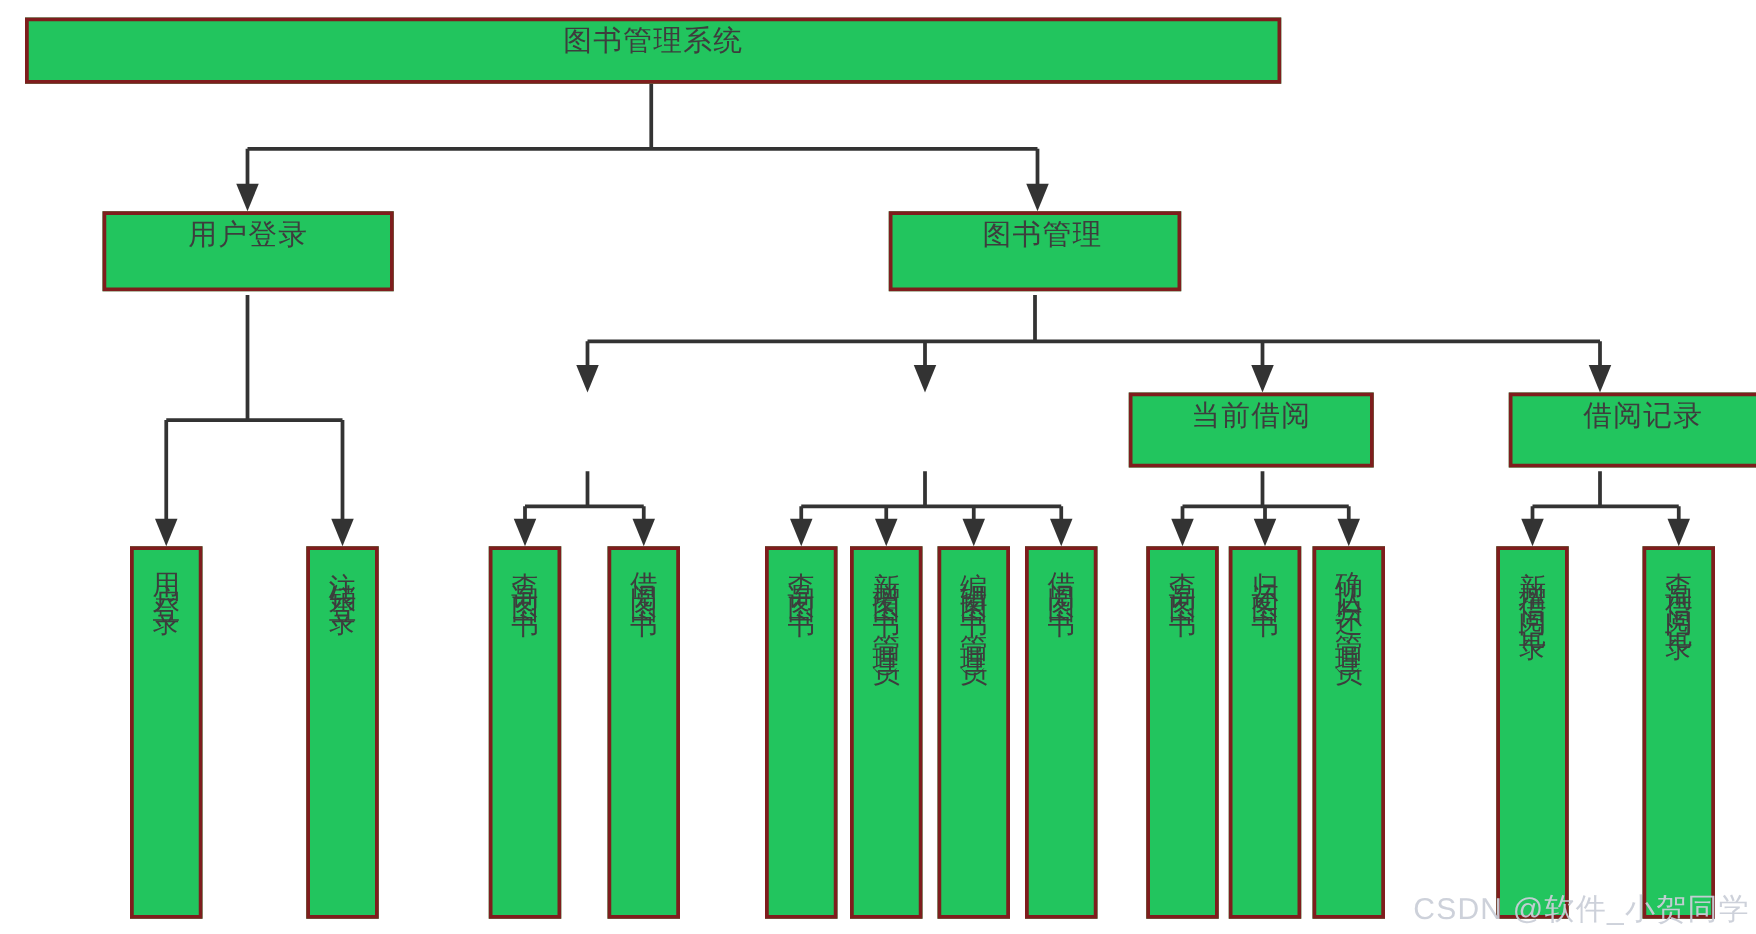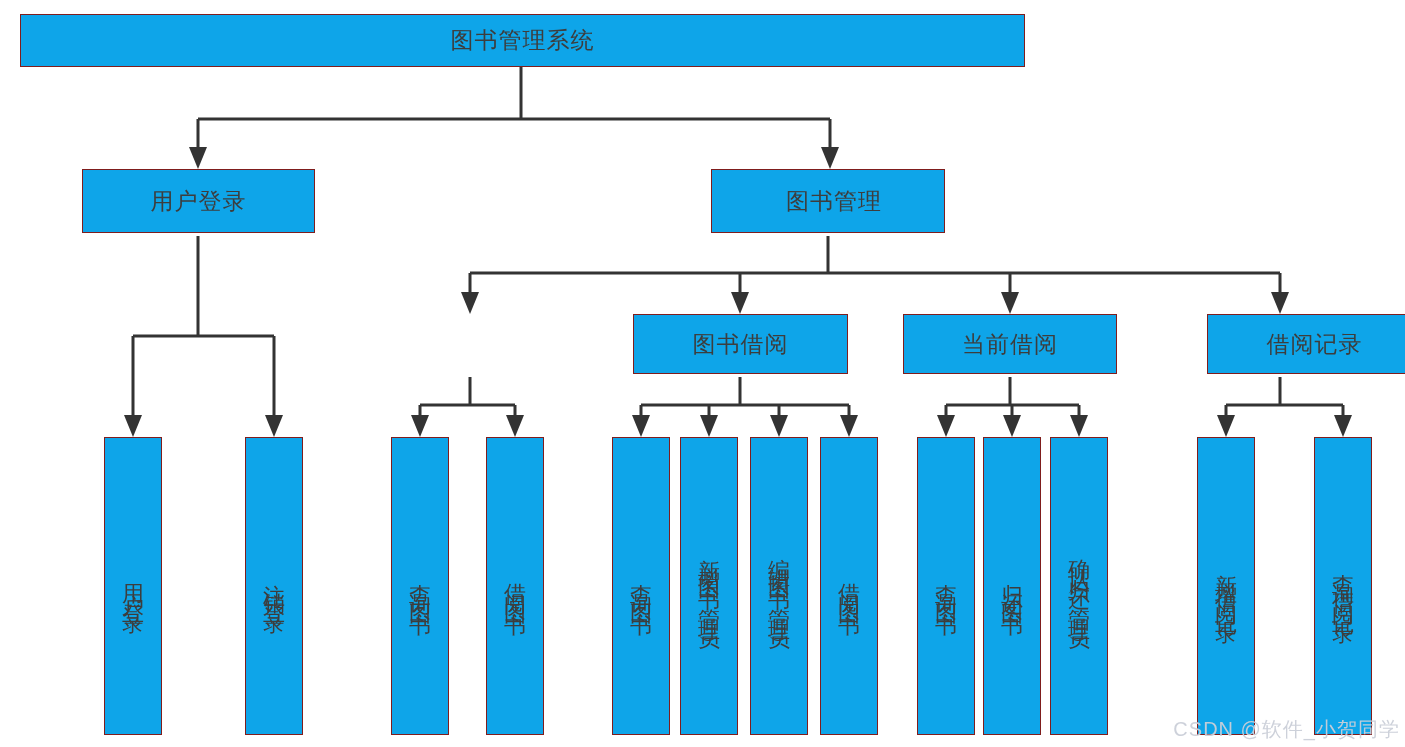--- a/index.html
+++ b/index.html
@@ -13,25 +13,24 @@
     color: #3d3d3d;
   }
   svg.connectors {
     position: absolute;
     left: 0; top: 0;
     width: 1405px; height: 747px;
     z-index: 0;
   }
   .box {
     position: absolute;
-    background: #0ea5e9;
-    border: 1px solid #7f1d1d;
+    background: #22c55e;
+    border: 3px solid #7f1d1d;
     box-sizing: border-box;
     display: flex;
-    align-items: center;
     justify-content: center;
     z-index: 1;
   }
   .box .label {
     font-size: 23px;
     color: #3d3d3d;
     letter-spacing: 1px;
     white-space: nowrap;
   }
   .leaf {
@@ -47,41 +46,41 @@
     letter-spacing: 10px;
     white-space: nowrap;
   }
   
   .root  { left: 20px;  top: 14px;  width: 1005px; height: 53px; }
   .l2a   { left: 82px;  top: 169px; width: 233px;  height: 64px; }
   .l2b   { left: 711px; top: 169px; width: 234px;  height: 64px; padding-left: 12px; }
   .l3    { top: 314px;  height: 60px; }
   .l3a   { left: 363px;  width: 214px; }
   .l3b   { left: 633px;  width: 215px; }
-  .l3c   { left: 903px;  width: 214px; }
+  .l3c   { left: 903px;  width: 196px; }
   .l3d   { left: 1207px; width: 215px; }
   .leaf-1  { left: 104px; }
   .leaf-2  { left: 245px; }
   .leaf-3  { left: 391px; }
   .leaf-4  { left: 486px; }
   .leaf-5  { left: 612px; }
   .leaf-6  { left: 680px; }
   .leaf-7  { left: 750px; }
   .leaf-8  { left: 820px; }
   .leaf-9  { left: 917px; }
   .leaf-10 { left: 983px; }
   .leaf-11 { left: 1050px; }
   .leaf-12 { left: 1197px; }
   .leaf-13 { left: 1314px; }
   .watermark {
     position: absolute;
     right: 5px;
     bottom: 4px;
     z-index: 2;
-    font-size: 20px;
+    font-size: 24px;
     letter-spacing: 1px;
     color: rgba(202, 207, 216, 0.95);
     white-space: nowrap;
   }
 </style>
 </head>
 <body>
 
 <div class="canvas">
 
@@ -129,23 +128,20 @@
     <span class="label">图书管理系统</span>
   </div>
 
   <div class="box l2a">
     <span class="label">用户登录</span>
   </div>
   <div class="box l2b">
     <span class="label">图书管理</span>
   </div>
 
-  <div class="box l3 l3b">
-    <span class="label">图书借阅</span>
-  </div>
   <div class="box l3 l3c">
     <span class="label">当前借阅</span>
   </div>
   <div class="box l3 l3d">
     <span class="label">借阅记录</span>
   </div>
 
   <div class="box leaf leaf-1">
     <span class="label">用户登录</span>
   </div>

